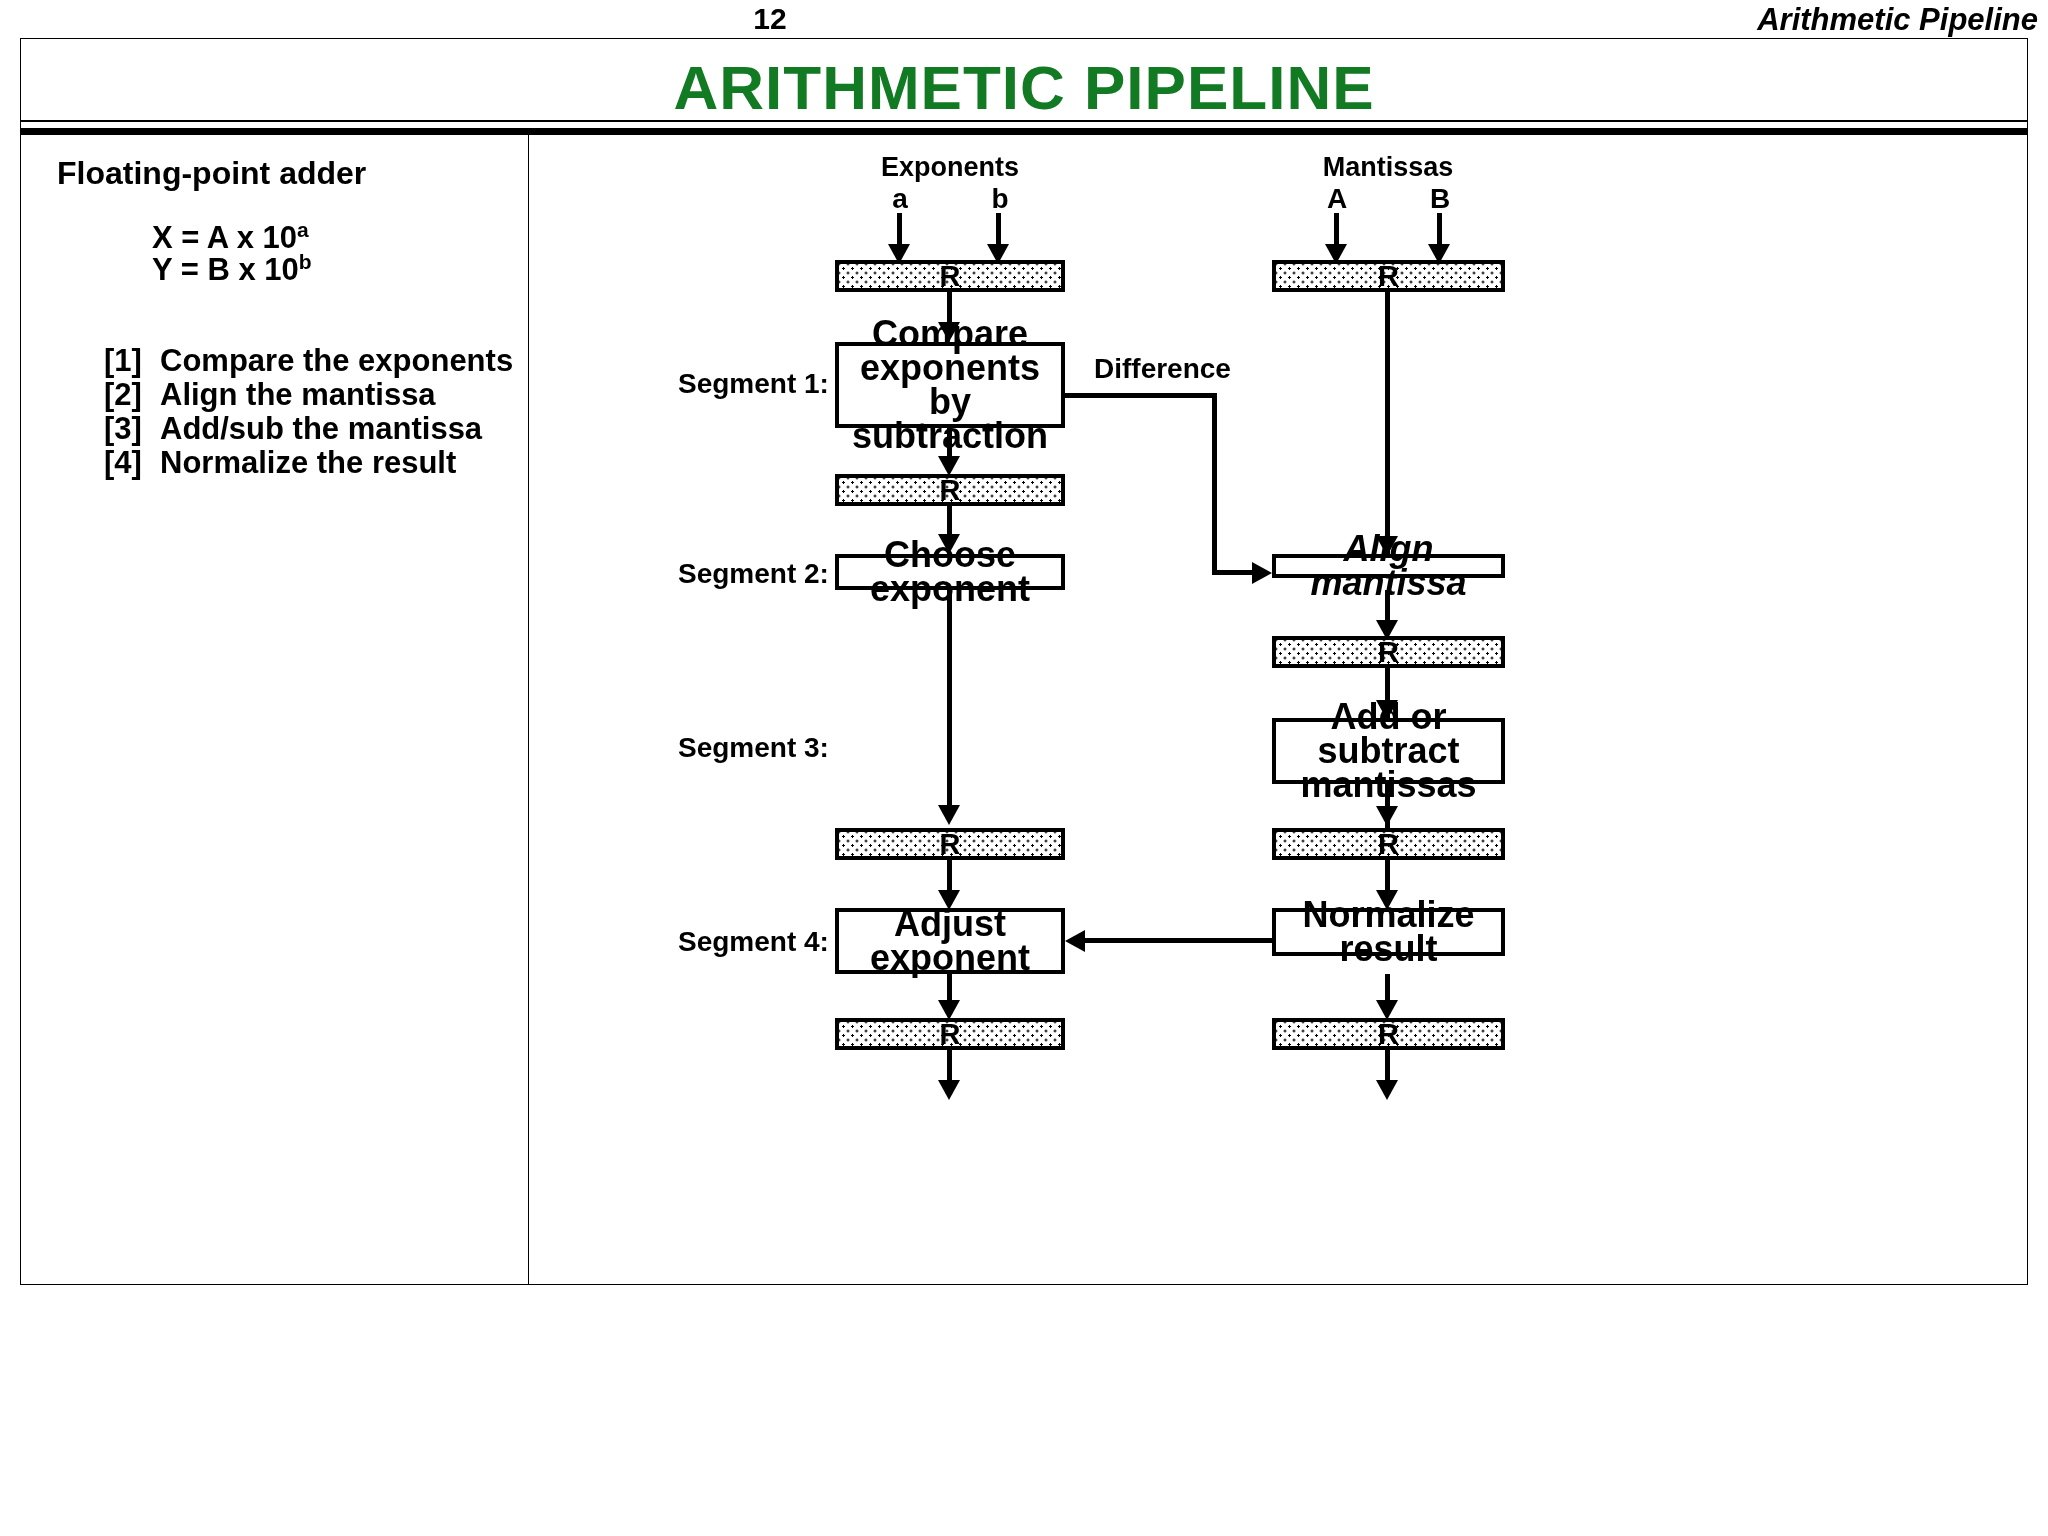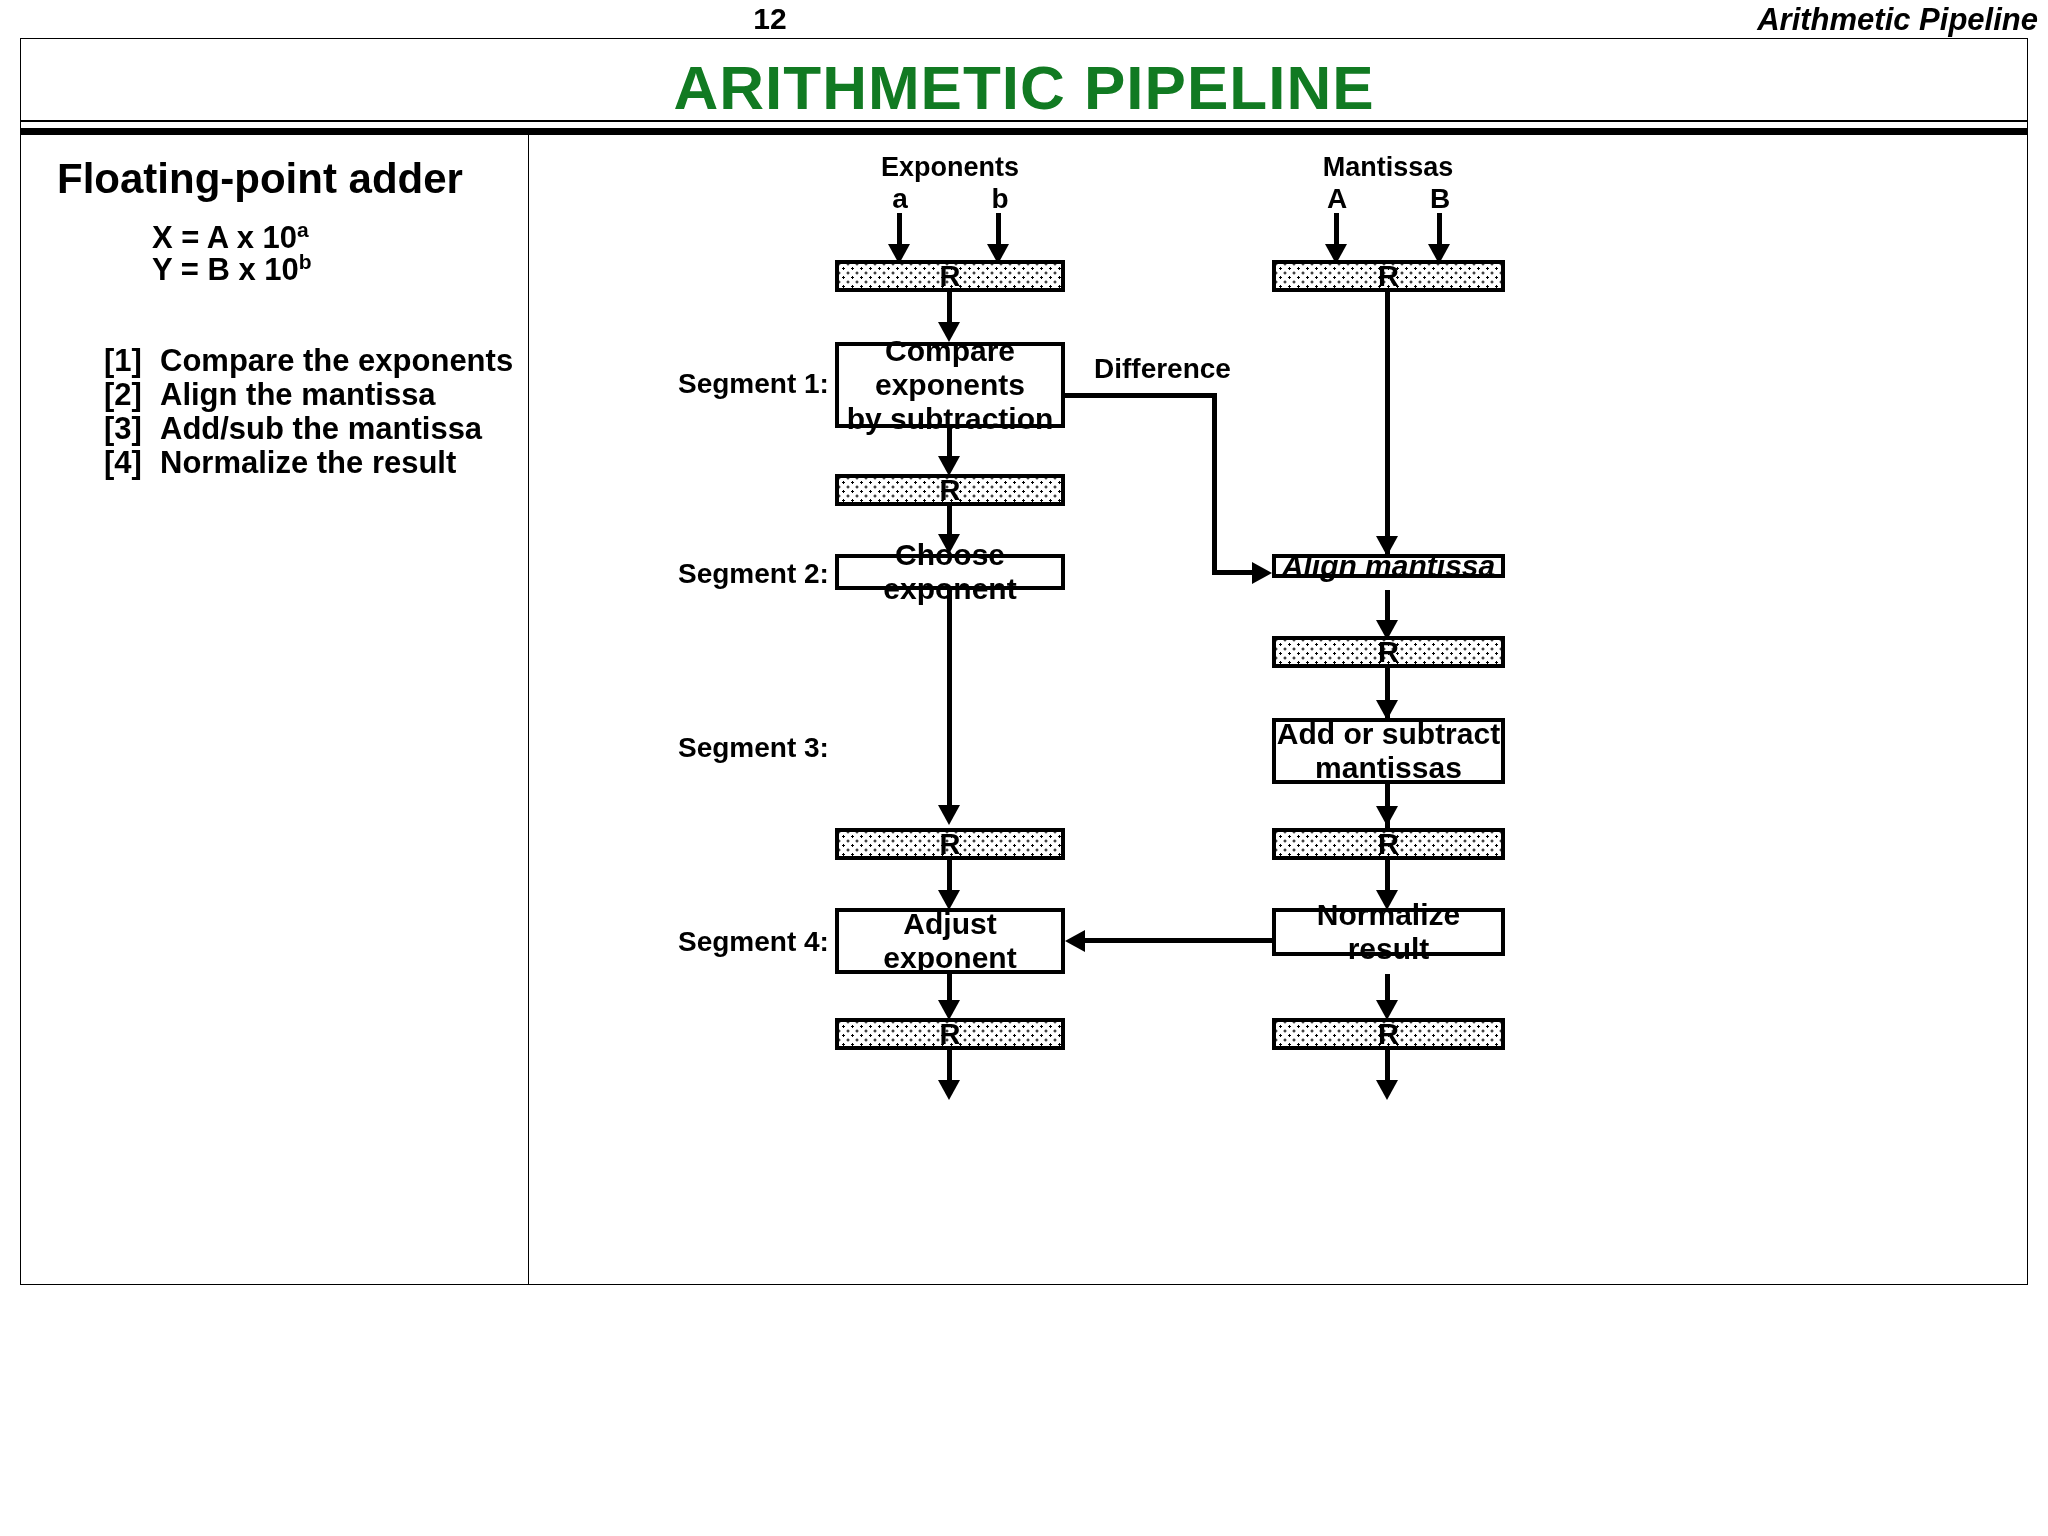--- a/index.html
+++ b/index.html
@@ -72,21 +72,21 @@
     position: absolute;
     left: 528px; top: 135px;
     width: 0; height: 1150px;
     border-left: 1.5px solid #000;
   }
 
   
   .fp-heading {
     position: absolute;
     left: 57px; top: 155px;
-    font-size: 42px;
+    font-size: 32px;
     font-weight: bold;
     color: #000;
   }
   .formula {
     position: absolute;
     left: 152px;
     font-size: 31px;
     font-weight: bold;
     color: #000;
     white-space: pre;
@@ -176,21 +176,21 @@
   
   .pbox {
     position: absolute;
     border: 4px solid #000;
     box-sizing: border-box;
     background: #fff;
     display: flex;
     align-items: center;
     justify-content: center;
     text-align: center;
-    font-size: 30px;
+    font-size: 36px;
     font-weight: bold;
     color: #000;
     line-height: 34px;
   }
 
   
   .vline {
     position: absolute;
     width: 5px;
     background: #000;

